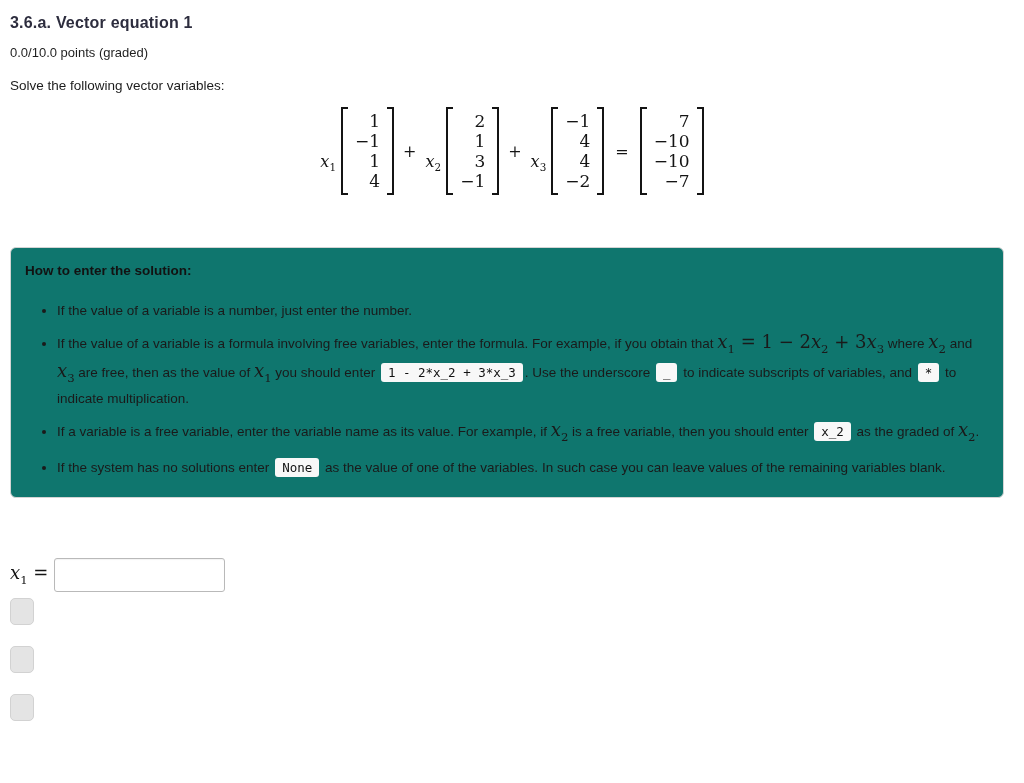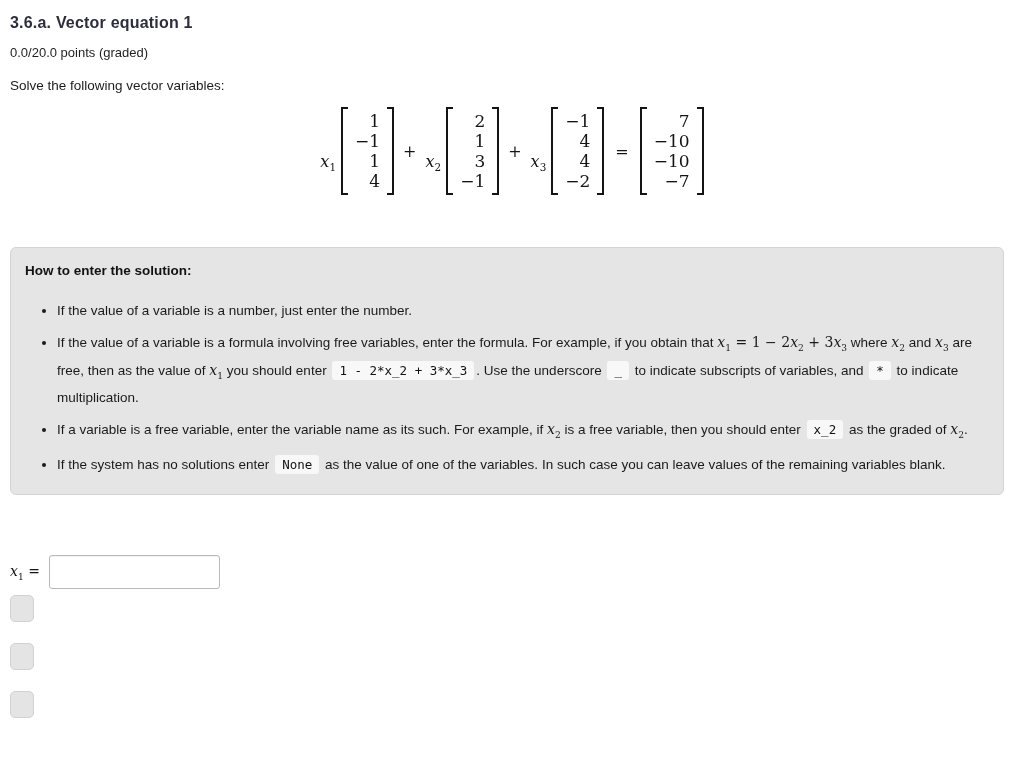--- a/index.html
+++ b/index.html
@@ -34,47 +34,47 @@
   .vec { display: flex; align-items: stretch; }
   .br { width: 7px; }
   .br-l { border-left: 2px solid #141414; border-top: 2px solid #141414; border-bottom: 2px solid #141414; }
   .br-r { border-right: 2px solid #141414; border-top: 2px solid #141414; border-bottom: 2px solid #141414; }
   .vals { display: flex; flex-direction: column; justify-content: center; align-items: flex-end; padding: 4px 7px; }
   .vals .ventry { font-size: 17px; line-height: 20px; font-family: "DejaVu Serif", serif; }
 
   
   .instructions {
     margin-top: 45px;
-    background: #e5e5e5;
+    background: #0f766e;
     border: 1px solid #d4d4d4;
     border-radius: 6px;
     padding: 14px 18px 18px 14px;
     width: 994px;
   }
   .instr-heading { font-size: 13.5px; font-weight: 700; color: #121212; line-height: 18px; }
   .instr-list { margin: 20px 0 0 0; padding-left: 32px; }
   .instr-list li { font-size: 13.5px; line-height: 22px; margin-bottom: 9px; color: #1a1a1a; }
   .instr-list li:last-child { margin-bottom: 0; }
-  .instr-list .math { font-size: 14px; }
+  .instr-list .math { font-size: 18px; }
   .code {
     font-family: "DejaVu Sans Mono", monospace;
     font-size: 12.5px;
     background: #f8f8f8;
     border-radius: 3px;
     padding: 2px 7px;
     margin: 0 2px;
     color: #111111;
     white-space: pre;
   }
 
   
   .answers { margin-top: 60px; }
   .answer-block { margin-bottom: 21px; }
   .answer-row { display: flex; align-items: center; }
-  .answer-label { font-size: 14px; margin-right: 6px; min-width: 33px; color: #141414; }
+  .answer-label { font-size: 18px; margin-right: 6px; min-width: 33px; color: #141414; }
   .answer-input {
     width: 171px; height: 34px;
     border: 1px solid #b9b9b9; border-radius: 3px;
     background: #ffffff;
     font-size: 14px; padding: 4px 8px;
     font-family: "Liberation Sans", sans-serif;
     box-shadow: inset 0 1px 1px rgba(0,0,0,0.05);
     outline: none;
   }
   .status-box {
@@ -83,21 +83,21 @@
     background: #e4e4e4;
     border: 1px solid #d2d2d2;
     border-radius: 5px;
   }
 </style>
 </head>
 <body>
 
 <div class="page">
   <h1 class="title">3.6.a. Vector equation 1</h1>
-  <div class="points">0.0/20.0 points (graded)</div>
+  <div class="points">0.0/10.0 points (graded)</div>
   <div class="prompt">Solve the following vector variables:</div>
 
   <div class="equation" id="equation">
       <span class="math coef"><i>x</i><sub>1</sub></span>
       <span class="vec">
         <span class="br br-l"></span>
         <span class="vals">
           <span class="ventry">1</span>
           <span class="ventry">−1</span>
           <span class="ventry">1</span>
@@ -140,21 +140,21 @@
         </span>
         <span class="br br-r"></span>
       </span>
     </div>
 
   <div class="instructions">
     <div class="instr-heading">How to enter the solution:</div>
     <ul class="instr-list" id="bullets">
         <li><span>If the value of a variable is a number, just enter the number.</span></li>
         <li><span>If the value of a variable is a formula involving free variables, enter the formula. For example, if you obtain that </span><span class="math"><i>x</i><sub>1</sub> = 1 − 2<i>x</i><sub>2</sub> + 3<i>x</i><sub>3</sub></span><span> where </span><span class="math"><i>x</i><sub>2</sub></span><span> and </span><span class="math"><i>x</i><sub>3</sub></span><span> are free, then as the value of </span><span class="math"><i>x</i><sub>1</sub></span><span> you should enter </span><span class="code">1 - 2*x_2 + 3*x_3</span><span>. Use the underscore </span><span class="code">_</span><span> to indicate subscripts of variables, and </span><span class="code">*</span><span> to indicate multiplication.</span></li>
-        <li><span>If a variable is a free variable, enter the variable name as its such. For example, if </span><span class="math"><i>x</i><sub>2</sub></span><span> is a free variable, then you should enter </span><span class="code">x_2</span><span> as the graded of </span><span class="math"><i>x</i><sub>2</sub></span><span>.</span></li>
+        <li><span>If a variable is a free variable, enter the variable name as its value. For example, if </span><span class="math"><i>x</i><sub>2</sub></span><span> is a free variable, then you should enter </span><span class="code">x_2</span><span> as the graded of </span><span class="math"><i>x</i><sub>2</sub></span><span>.</span></li>
         <li><span>If the system has no solutions enter </span><span class="code">None</span><span> as the value of one of the variables. In such case you can leave values of the remaining variables blank.</span></li>
       </ul>
   </div>
 
   <div class="answers" id="answers">
       <div class="answer-block">
         <div class="answer-row">
           <span class="math answer-label"><i>x</i><sub>1</sub> =</span>
           <input class="answer-input" type="text" style="">
         </div>

